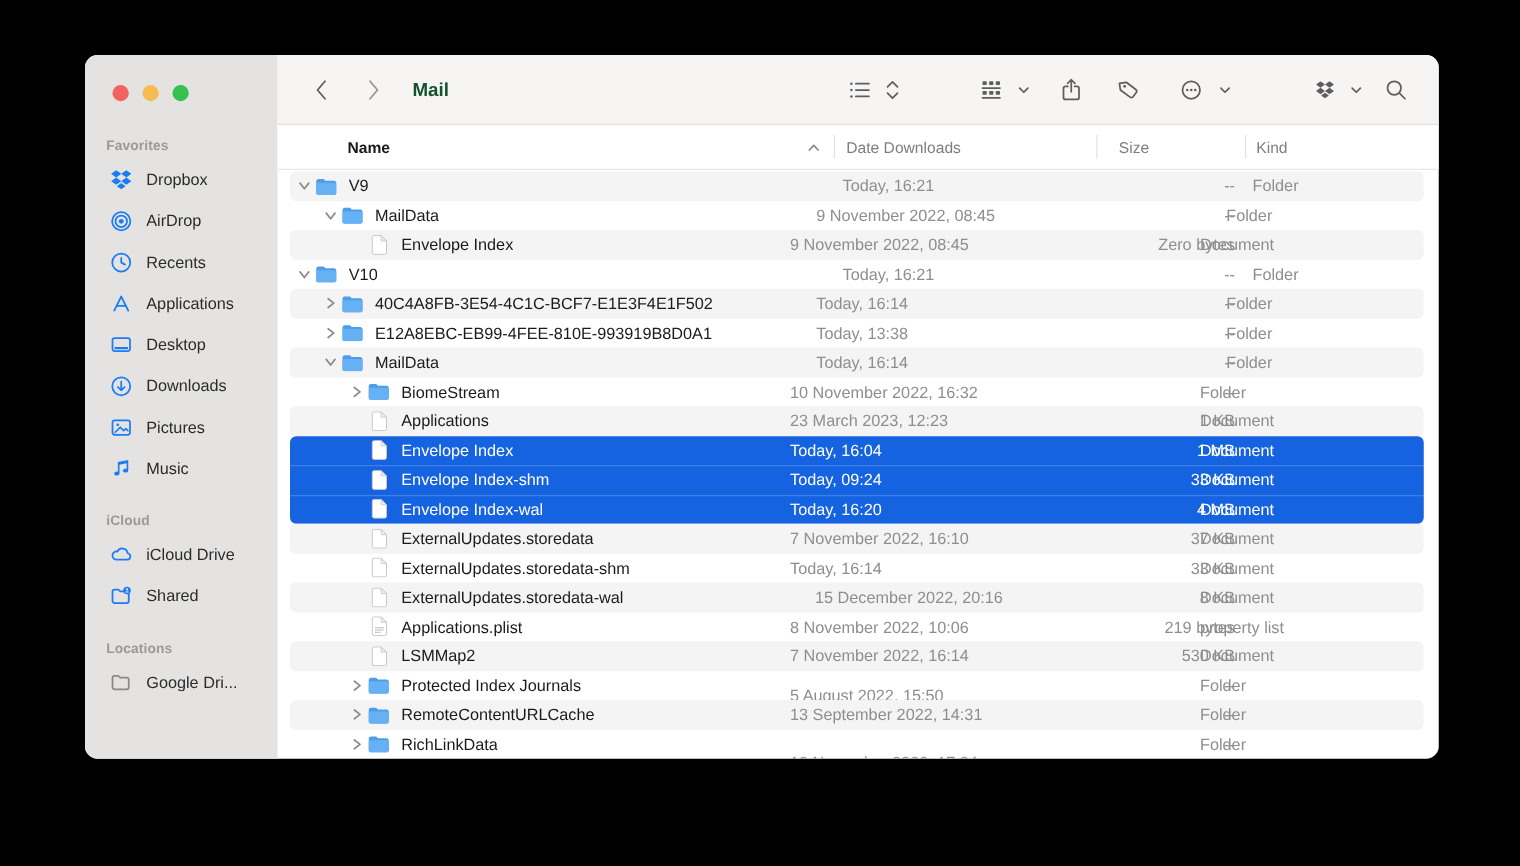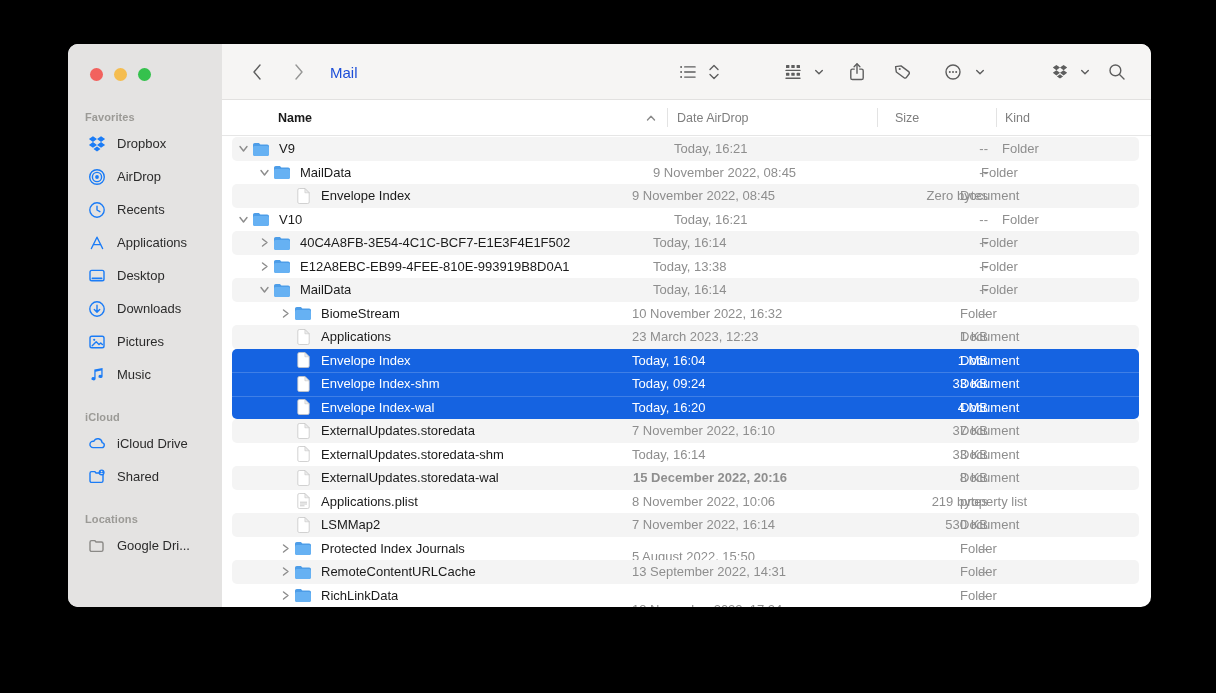--- a/index.html
+++ b/index.html
@@ -26,21 +26,21 @@
     overflow:hidden; text-overflow:ellipsis; max-width:86px; }
 
   
   .main { flex:1; display:flex; flex-direction:column; min-width:0; }
   .toolbar { height:56px; flex:0 0 56px; background:#f6f5f4; position:relative;
     border-bottom:1px solid #e2e1e0; }
   .tb { position:absolute; top:50%; transform:translate(-50%,-50%); display:flex;
     align-items:center; justify-content:center; color:#5e5e5e; background:none; border:none; cursor:default; }
   .tb svg { display:block; }
   .tb-title { position:absolute; left:108px; top:50%; transform:translateY(-50%);
-    font-size:15px; font-weight:400; color:#1d4ed8; }
+    font-size:15px; font-weight:700; color:#14532d; }
 
   
   .listheader { height:36px; flex:0 0 36px; position:relative; background:#fff;
     border-bottom:1px solid #e6e6e6; margin:0; }
   .lh-inner { position:absolute; left:10px; right:12px; top:0; bottom:0; }
   .lh-label { position:absolute; top:50%; transform:translateY(-50%); font-size:12.5px; color:#7e7e7e; white-space:nowrap; }
   .lh-name { left:46px; color:#1a1a1a; font-weight:700; }
   .lh-date { left:445px; } .lh-size { left:663px; } .lh-kind { left:773px; }
   .lh-sep { position:absolute; top:8px; bottom:8px; width:1px; background:#e3e3e3; }
   .lh-caret { position:absolute; left:414px; top:50%; transform:translateY(-50%); color:#8a8a8a; display:flex; }
@@ -331,21 +331,21 @@
 
     <div class="listheader">
       <div class="lh-inner">
         <span class="lh-label lh-name">Name</span>
         <span class="lh-caret">
           <svg width="10" height="7" viewBox="0 0 10 7">
               <path d="M1.5 5.5 5 1.8 8.5 5.5" fill="none" stroke="currentColor" stroke-width="1.4" stroke-linecap="round" stroke-linejoin="round"></path>
             </svg>
         </span>
         <span class="lh-sep" style="left:435px"></span>
-        <span class="lh-label lh-date">Date AirDrop</span>
+        <span class="lh-label lh-date">Date Downloads</span>
         <span class="lh-sep" style="left:645px"></span>
         <span class="lh-label lh-size">Size</span>
         <span class="lh-sep" style="left:764px"></span>
         <span class="lh-label lh-kind">Kind</span>
       </div>
     </div>
 
     <div class="rows" id="rows">
         <div class="row zebra" style="padding-left: 3px;">
           <span class="chev">
@@ -559,21 +559,21 @@
         </div>
         <div class="row zebra" style="padding-left: 45px;">
           <span class="chev"></span>
           <span class="ficon">
             <svg width="13" height="16" viewBox="0 0 13 16">
               <path d="M.8 2A1.5 1.5 0 0 1 2.3.5h5.6L12.2 4.8v9.2a1.5 1.5 0 0 1-1.5 1.5H2.3A1.5 1.5 0 0 1 .8 14.2z" fill="#fff" stroke="#c6c6c6" stroke-width="0.8"></path>
               <path d="M7.9.5v4.3h4.3z" fill="#ececec" stroke="#c6c6c6" stroke-width="0.6"></path>
             </svg>
           </span>
           <span class="fname">ExternalUpdates.storedata-wal</span>
-          <span class="fdate" style="left: 401px; font-weight: bold;">15 December 2022, 20:16</span>
+          <span class="fdate" style="left: 420px;">15 December 2022, 20:16</span>
           <span class="fsize">8 KB</span>
           <span class="fkind" style="left: 728px;">Document</span>
         </div>
         <div class="row" style="padding-left: 45px;">
           <span class="chev"></span>
           <span class="ficon">
             <svg width="13" height="16" viewBox="0 0 13 16">
               <path d="M.8 2A1.5 1.5 0 0 1 2.3.5h5.6L12.2 4.8v9.2a1.5 1.5 0 0 1-1.5 1.5H2.3A1.5 1.5 0 0 1 .8 14.2z" fill="#fff" stroke="#c6c6c6" stroke-width="0.8"></path>
               <path d="M7.9.5v4.3h4.3z" fill="#ececec" stroke="#c6c6c6" stroke-width="0.6"></path>
               <g stroke="#b2b2b2" stroke-width="0.7">

